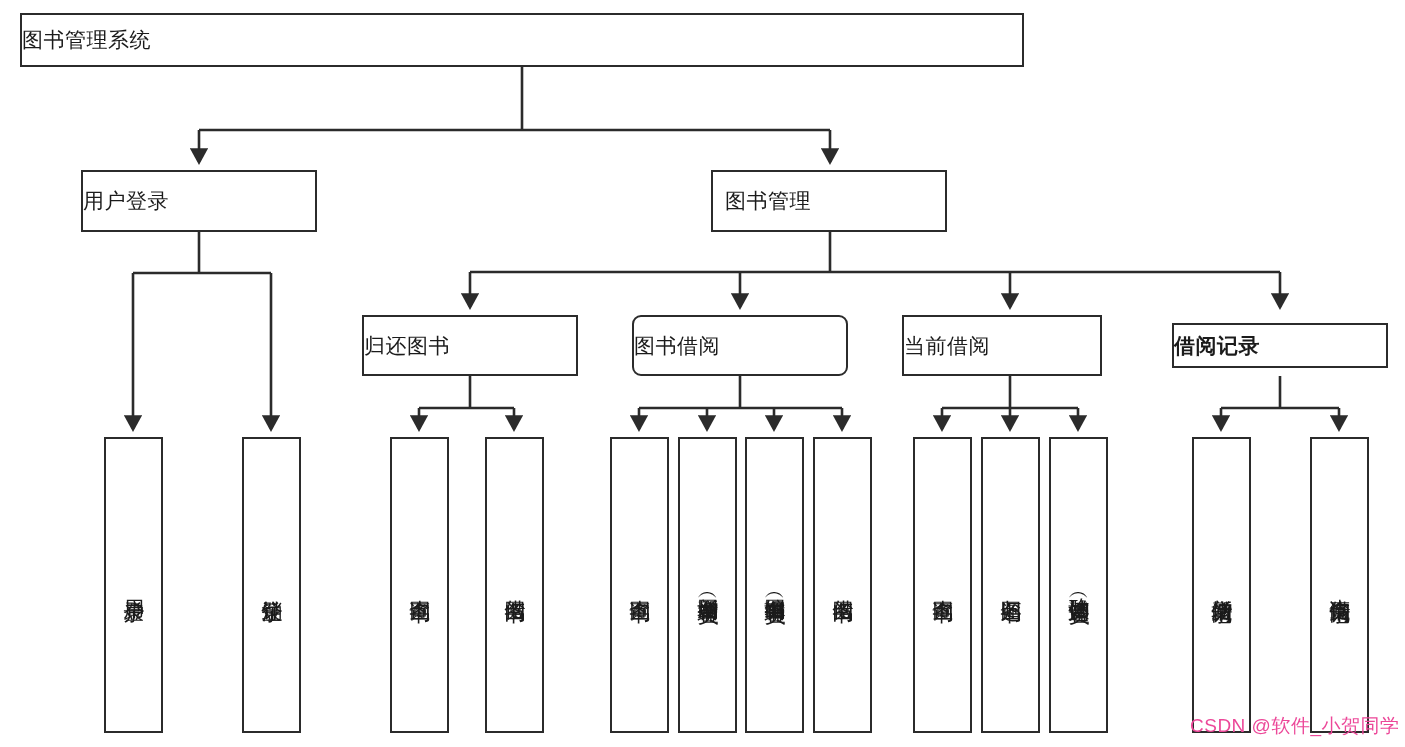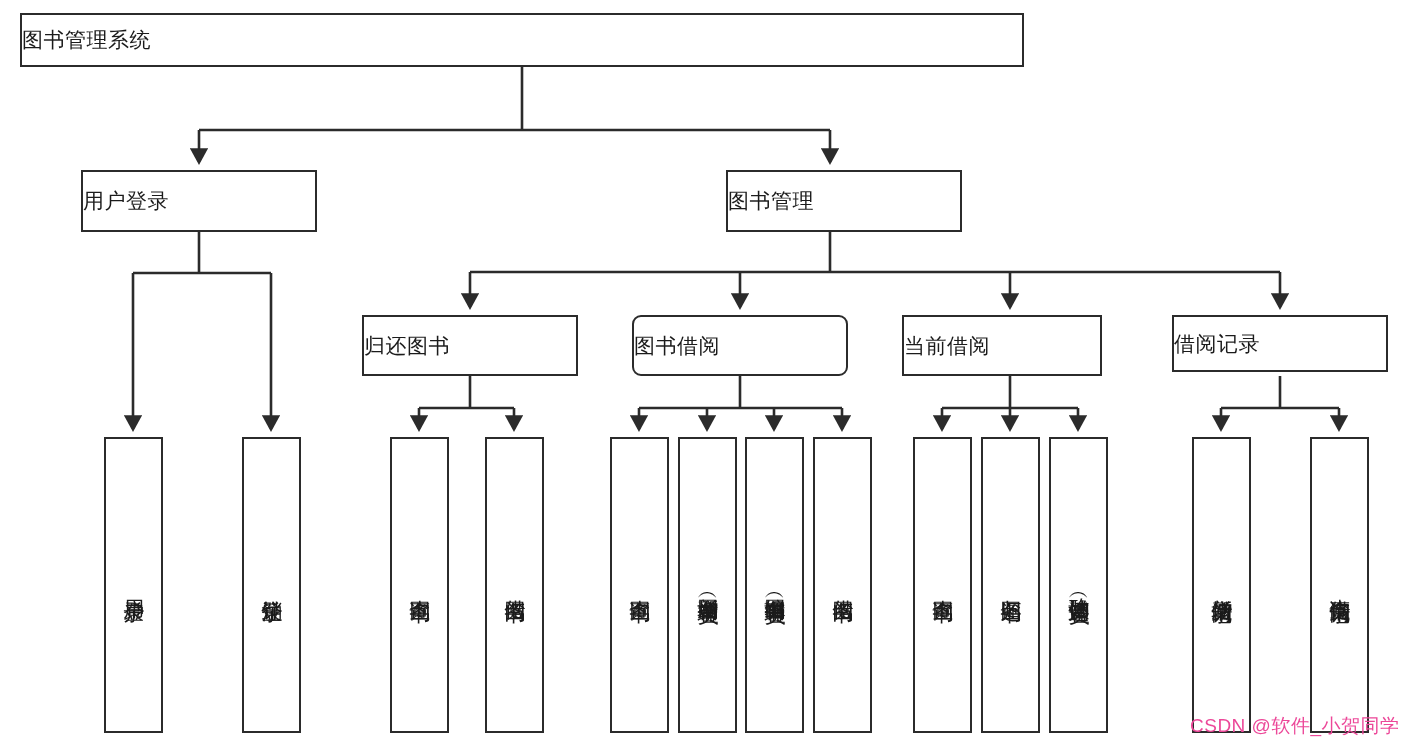--- a/index.html
+++ b/index.html
@@ -125,34 +125,34 @@
     </g>
   </svg>
 
   <div class="node" style="left:20px; top:13px; width:1004px; height:54px;">
     <span class="node-label">图书管理系统</span>
   </div>
 
   <div class="node" style="left:81px; top:170px; width:236px; height:62px;">
     <span class="node-label">用户登录</span>
   </div>
-  <div class="node" style="left:726px; top:170px; width:236px; height:62px;">
+  <div class="node" style="left:711px; top:170px; width:236px; height:62px;padding-left:12px;">
     <span class="node-label">图书管理</span>
   </div>
 
   <div class="node" style="left:362px; top:315px; width:216px; height:61px;">
     <span class="node-label">归还图书</span>
   </div>
   <div class="node" style="left:632px; top:315px; width:216px; height:61px;border-radius:9px;">
     <span class="node-label">图书借阅</span>
   </div>
   <div class="node" style="left:902px; top:315px; width:200px; height:61px;">
     <span class="node-label">当前借阅</span>
   </div>
-  <div class="node" style="left:1172px; top:315px; width:216px; height:57px;">
+  <div class="node" style="left:1172px; top:323px; width:216px; height:45px;font-weight:bold;">
     <span class="node-label">借阅记录</span>
   </div>
 
   <div class="node leaf" style="left:104px; top:437px; width:59px; height:296px;">
     <span class="node-label">用户登录</span>
   </div>
   <div class="node leaf" style="left:242px; top:437px; width:59px; height:296px;">
     <span class="node-label">注销登录</span>
   </div>
 

